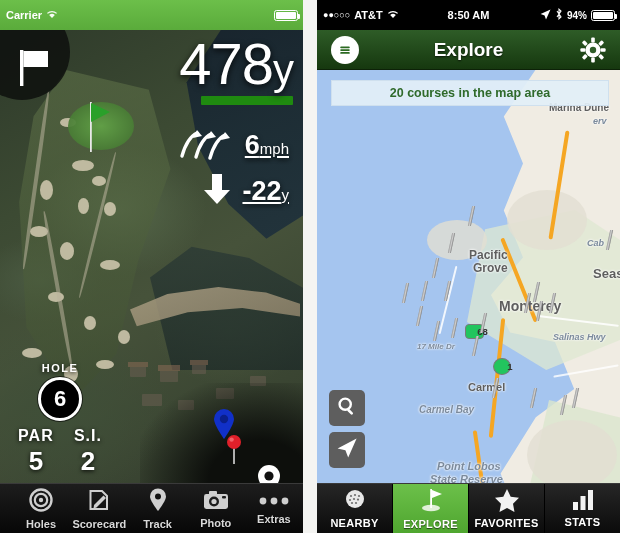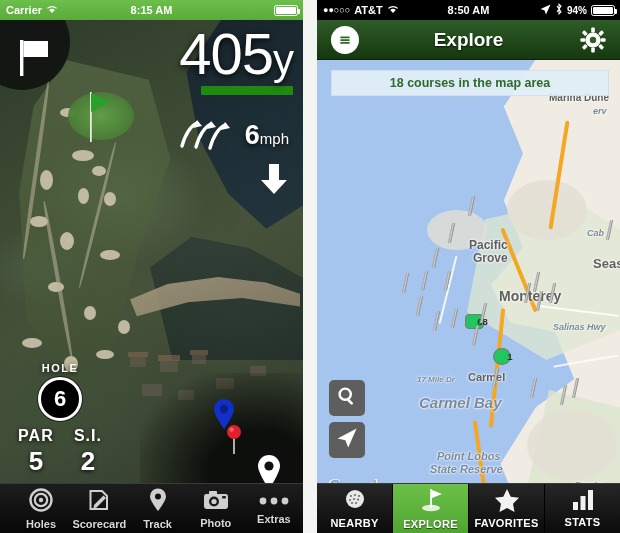--- a/index.html
+++ b/index.html
@@ -11,21 +11,21 @@
   .stage { position:relative; width:620px; height:533px; display:flex; background:#f4f4f2; }
 
   
   .phone { position:relative; width:306px; height:533px; overflow:hidden; background:#000; }
   .phone.left { border-right:3px solid #f4f4f2; }
   .gap { width:8px; height:533px; background:#f4f4f2; }
   .phone.right { border-left:3px solid #f4f4f2; }
 
   
   .statusbar {
-    position:relative; height:20px; width:100%;
+    position:relative; height:30px; width:100%;
     display:flex; align-items:center; font-size:11px; font-weight:bold;
     color:#fff; z-index:40;
   }
   .sb-green { background:linear-gradient(#6cbf4a,#5aab3b); }
   .sb-black { background:#000; }
   .sb-left { position:absolute; left:6px; display:flex; align-items:center; gap:4px; }
   .sb-center { position:absolute; left:0; right:0; text-align:center; }
   .sb-right { position:absolute; right:5px; display:flex; align-items:center; gap:4px; }
   .dots { letter-spacing:0px; font-size:9px; }
   .wifi { font-size:11px; }
@@ -111,21 +111,21 @@
   .dist {
     color:#fff; font-size:58px; font-weight:300; line-height:.96;
     letter-spacing:-1px; text-shadow:0 2px 6px rgba(0,0,0,.85);
   }
   .dist .unit { font-size:42px; font-weight:300; }
   .distbar { margin:4px 0 0 auto; width:92px; height:9px; background:#1f8a10; border-radius:1px; }
 
   
   .statblock { position:absolute; right:14px; top:96px; width:160px; z-index:15; color:#fff; }
   .row { display:flex; align-items:center; justify-content:flex-end; gap:10px; margin-bottom:8px; }
-  .bignum { font-size:27px; font-weight:bold; text-shadow:0 2px 5px rgba(0,0,0,.8); }
+  .bignum { font-size:27px; font-weight:bold; text-shadow:0 2px 5px rgba(0,0,0,.8);text-decoration:underline; }
   .smallunit { font-size:15px; font-weight:normal; }
   .clubrow { text-align:center; font-size:26px; font-weight:bold; padding-right:22px; margin-top:6px;
              text-shadow:0 2px 5px rgba(0,0,0,.8); }
 
   
   .holeinfo { position:absolute; left:8px; bottom:8px; width:104px; text-align:center; color:#fff; z-index:15;
               text-shadow:0 1px 4px rgba(0,0,0,.9); }
   .holelabel { font-size:11px; font-weight:bold; letter-spacing:1.5px; }
   .holecircle {
     width:44px; height:44px; margin:3px auto 6px; border-radius:50%;
@@ -245,21 +245,20 @@
     <div class="statusbar sb-green">
       <div class="sb-left">
         <span>Carrier</span>
         <span class="wifi">
           <svg width="12" height="10" viewBox="0 0 12 10">
               <path d="M6 9 L3.2 6.1 A4 4 0 0 1 8.8 6.1 Z" fill="#fff" opacity=".95"></path>
               <path d="M1.4 4.4 A6.6 6.6 0 0 1 10.6 4.4" stroke="#fff" stroke-width="1.3" fill="none" opacity=".9"></path>
             </svg>
         </span>
       </div>
-      <div class="sb-center">8:15 AM</div>
       <div class="sb-right">
         <span class="battery">
             <i></i>
           </span>
       </div>
     </div>
 
     <div class="golf-view">
       <div class="sat"></div>
       <div class="water"></div>
@@ -310,21 +309,21 @@
       <div class="darkcorner"></div>
 
       <div class="flagbadge">
         <svg width="34" height="40" viewBox="0 0 34 40">
           <rect x="2" y="2" width="3.4" height="36" fill="#fff"></rect>
           <path d="M5.4 3 L30 3 L30 19 L5.4 19 Z" fill="#fff"></path>
         </svg>
       </div>
 
       <div class="distwrap">
-        <div class="dist"><span>405</span><span class="unit">y</span></div>
+        <div class="dist"><span>478</span><span class="unit">y</span></div>
         <div class="distbar"></div>
       </div>
 
       <div class="statblock">
         <div class="row">
           <span>
             <svg width="58" height="34" viewBox="0 0 58 34">
               <g fill="none" stroke="#fff" stroke-width="3.4" stroke-linecap="round">
                 <path d="M5 30 Q10 12 20 7"></path>
                   <path d="M19 31 Q24 13 34 8"></path>
@@ -337,20 +336,21 @@
           </span>
           <span class="bignum"><span>6</span><span class="smallunit">mph</span></span>
         </div>
         <div class="row">
           <span>
             <svg width="30" height="34" viewBox="0 0 30 34">
               <rect x="10" y="2" width="10" height="18" fill="#fff"></rect>
               <path d="M2 18 L28 18 L15 32 Z" fill="#fff"></path>
             </svg>
           </span>
+          <span class="bignum"><span>-22</span><span class="smallunit">y</span></span>
         </div>
       </div>
 
       <div class="pin-blue" style="left:213px;top:378px;">
         <svg width="22" height="32" viewBox="0 0 22 32">
           <path d="M11 31 C11 31 21 17 21 11 A10 10 0 0 0 1 11 C1 17 11 31 11 31 Z" fill="#1130c8"></path>
           <circle cx="11" cy="11" r="4.2" fill="#0a1f8a"></circle>
         </svg>
       </div>
       <div class="pin-red" style="left:226px;top:404px;">
@@ -510,34 +510,34 @@
       <div class="hill" style="left:210px;top:350px;width:90px;height:70px;"></div>
 
       <div class="road" style="left:240px;top:60px;width:4px;height:110px;transform:rotate(9deg);"></div>
       <div class="road" style="left:200px;top:165px;width:4px;height:90px;transform:rotate(-22deg);"></div>
       <div class="road" style="left:178px;top:248px;width:4px;height:120px;transform:rotate(6deg);"></div>
       <div class="road" style="left:162px;top:360px;width:4px;height:90px;transform:rotate(-8deg);"></div>
       <div class="road thin" style="left:130px;top:195px;width:2px;height:70px;transform:rotate(14deg);opacity:.85;"></div>
       <div class="road thin" style="left:222px;top:250px;width:80px;height:2px;transform:rotate(7deg);opacity:.85;"></div>
       <div class="road thin" style="left:236px;top:300px;width:66px;height:2px;transform:rotate(-10deg);opacity:.8;"></div>
 
-      <div class="banner">18 courses in the map area</div>
+      <div class="banner">20 courses in the map area</div>
 
       <div id="map-labels">
           <div class="maplabel" style="left: 232px; top: 32px; font-size: 10px;">Marina Dune</div>
           <div class="maplabel italic" style="left: 276px; top: 46px; font-size: 9px;">erv</div>
           <div class="maplabel" style="left: 152px; top: 178px; font-size: 12px;">Pacific</div>
           <div class="maplabel" style="left: 156px; top: 191px; font-size: 12px;">Grove</div>
           <div class="maplabel" style="left: 182px; top: 228px; font-size: 14px;">Monterey</div>
           <div class="maplabel" style="left: 276px; top: 196px; font-size: 13px;">Seas</div>
           <div class="maplabel italic" style="left: 236px; top: 262px; font-size: 9px;">Salinas Hwy</div>
           <div class="maplabel italic" style="left: 270px; top: 168px; font-size: 9px;">Cab</div>
-          <div class="maplabel italic" style="left: 100px; top: 272px; font-size: 8px; margin-top: 43px;">17 Mile Dr</div>
+          <div class="maplabel italic" style="left: 100px; top: 272px; font-size: 8px;">17 Mile Dr</div>
           <div class="maplabel" style="left: 151px; top: 311px; font-size: 11px;">Carmel</div>
-          <div class="maplabel italic" style="left: 102px; top: 334px; font-size: 15px;">Carmel Bay</div>
+          <div class="maplabel italic" style="left: 102px; top: 334px; font-size: 10px;">Carmel Bay</div>
           <div class="maplabel italic" style="left: 120px; top: 390px; font-size: 11px;">Point Lobos</div>
           <div class="maplabel italic" style="left: 113px; top: 403px; font-size: 11px;">State Reserve</div>
           <div class="maplabel italic" style="left: 258px; top: 420px; font-size: 8px;">Rancho San Ca</div>
         </div>
       <div id="map-shields">
           <div class="shield" style="left: 148px; top: 254px;">68</div>
           <div class="shield round" style="left: 176px; top: 288px;">1</div>
         </div>
       <div id="map-pins">
           <div class="gpin" style="left: 148px; top: 128px;"><span class="stem"></span><span class="ball"></span></div>

